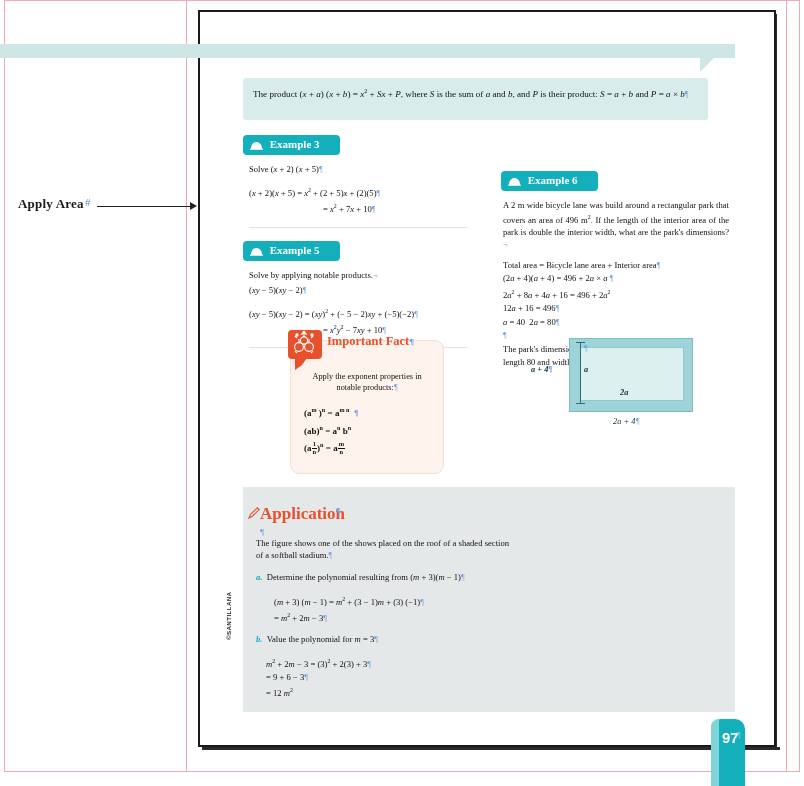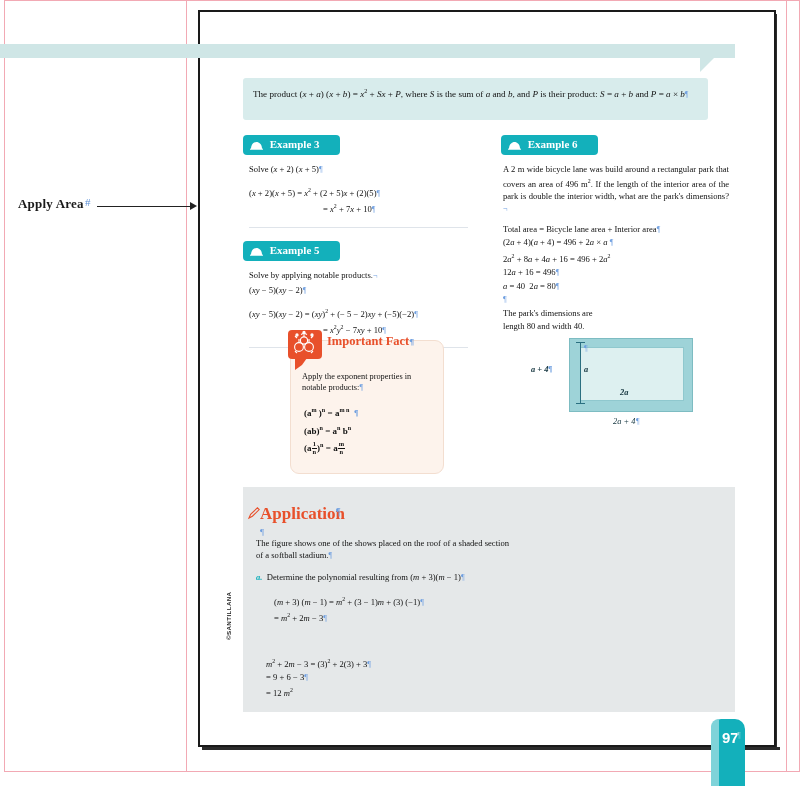--- a/index.html
+++ b/index.html
@@ -39,21 +39,21 @@
   
   #def-box{position:absolute;left:0px;top:0px;width:465px;height:42px;
            background:#d8ecec;border-radius:3px;padding:7px 10px 0 10px;box-sizing:border-box;}
   #def-box p{margin:0;font-size:9.1px;line-height:11.6px;font-family:"Liberation Serif",serif;}
 
   .pil{color:#6f9fe0;font-size:8px;}
 
   
   .col{position:absolute;top:56px;}
   #col-left{left:0px;width:240px;}
-  #col-right{left:258px;width:234px;}
+  #col-right{left:258px;width:234px;margin-top:36px;}
 
   
   .ex-badge{display:inline-block;background:#13b0bb;color:#fff;border-radius:4px;
             padding:3px 20px 3px 7px;font-size:11px;font-weight:bold;
             font-family:"Liberation Serif",serif;white-space:nowrap;}
   .ex-badge .bicon{display:inline-block;vertical-align:-2px;margin-right:4px;}
 
   .ex-body{padding:8px 6px 0 6px;font-size:8.6px;line-height:12px;}
   .ex-body p{margin:0 0 2px 0;}
   .eq{margin-top:8px;font-size:8.6px;line-height:12.5px;}
@@ -66,21 +66,21 @@
   
   #ifact{position:absolute;left:47px;top:262px;width:152px;height:132px;
          background:#fdf3ec;border:1px solid #f3ded0;border-radius:9px;}
   #ifact-head{position:absolute;left:-3px;top:-11px;width:150px;height:30px;}
   #ifact-bubble{position:absolute;left:0;top:0;width:34px;height:29px;background:#e8502b;border-radius:4px;}
   #ifact-bubble-tail{position:absolute;left:7px;top:28px;width:0;height:0;
      border-left:7px solid #e8502b;border-right:5px solid transparent;border-top:7px solid #e8502b;
      border-bottom:5px solid transparent;}
   #ifact-title{position:absolute;left:39px;top:4px;font-size:12.5px;font-weight:bold;color:#e8502b;
                font-family:"Liberation Serif",serif;}
-  #ifact-body{position:absolute;left:11px;top:30px;width:130px;font-size:8.3px;line-height:11px;}
+  #ifact-body{position:absolute;left:11px;top:30px;width:130px;font-size:8.3px;line-height:11px;text-align:center;}
   #ifact-eqs{position:absolute;left:13px;top:62px;font-size:9px;line-height:14px;font-weight:bold;}
   .frac{display:inline-block;vertical-align:-.45em;text-align:center;font-size:.72em;line-height:1em;}
   .frac .num{display:block;border-bottom:1px solid #111;padding:0 1px;}
   .frac .den{display:block;padding:0 1px;}
 
   
   #park{position:absolute;left:326px;top:260px;width:124px;height:74px;
         background:#9ed3d8;border:1px solid #7dbcc2;box-sizing:border-box;}
   #park-inner{position:absolute;left:10px;top:8px;width:104px;height:54px;
         background:#ddf0f0;border:1px solid #8fc8ce;box-sizing:border-box;}
@@ -283,20 +283,24 @@
 
     <div class="app-item" style="left:13px;top:84px;width:260px;">
       <span class="app-let">a.</span>
       &nbsp;Determine the polynomial resulting from (<i class="m">m</i> + 3)(<i class="m">m</i> − 1)<span class="pil">¶</span>
     </div>
     <div class="app-item" style="left:31px;top:106px;">
       <div>(<i class="m">m</i> + 3) (<i class="m">m</i> − 1) = <i class="m">m</i><sup>2</sup> + (3 − 1)<i class="m">m</i> + (3) (−1)<span class="pil">¶</span></div>
       <div><span class="ind2"></span>= <i class="m">m</i><sup>2</sup> + 2<i class="m">m</i> − 3<span class="pil">¶</span></div>
     </div>
 
+    <div class="app-item" style="left:13px;top:146px;width:260px;">
+      <span class="app-let">b.</span>
+      &nbsp;Value the polynomial for <i class="m">m</i> = 3<span class="pil">¶</span>
+    </div>
     <div class="app-item" style="left:23px;top:168px;">
       <div><i class="m">m</i><sup>2</sup> + 2<i class="m">m</i> − 3 = (3)<sup>2</sup> + 2(3) + 3<span class="pil">¶</span></div>
       <div><span class="ind2"></span>= 9 + 6 − 3<span class="pil">¶</span></div>
       <div><span class="ind2"></span>= 12 <i class="m">m</i><sup>2</sup></div>
     </div>
 
   </div>
 
   <div id="copy">©SANTILLANA</div>
 

